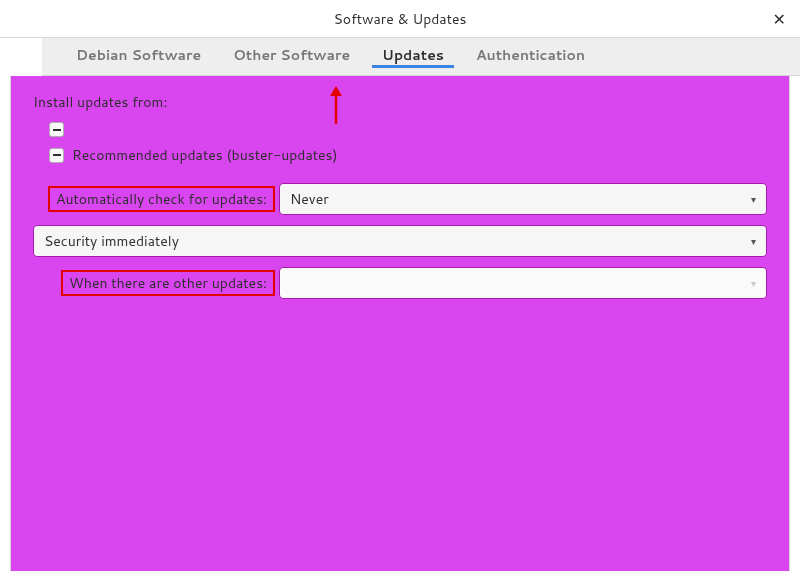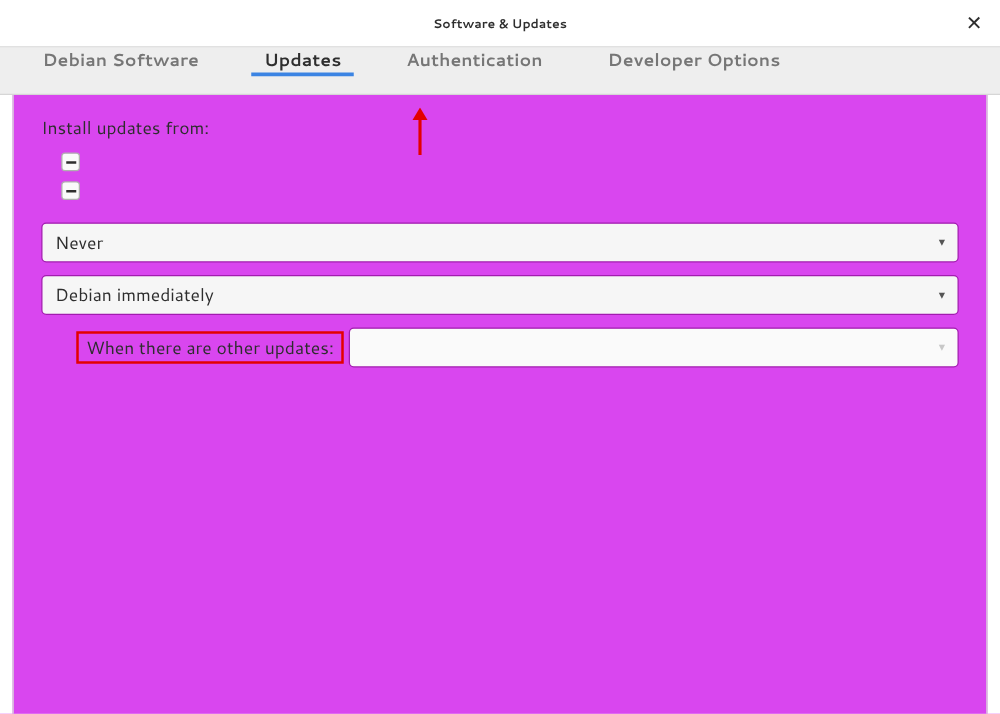--- a/index.html
+++ b/index.html
@@ -19,43 +19,44 @@
     .titlebar {
       height: 38px;
       background: #ffffff;
       border-bottom: 1px solid #d8d8d8;
       display: flex;
       align-items: center;
       justify-content: center;
       position: relative;
     }
     .titlebar-title {
-      font-weight: 700;
-      font-size: 10px;
+      font-weight: 400;
+      font-size: 14px;
       color: #2e2e2e;
     }
     .titlebar-close {
       position: absolute;
       right: 10px;
       top: 50%;
       transform: translateY(-50%);
       font-size: 16px;
       color: #2e2e2e;
       cursor: pointer;
       padding: 4px;
       line-height: 1;
     }
     .tabbar {
       height: 38px;
       background: #eeeeee;
       border-bottom: 1px solid #d6d6d6;
       display: flex;
-      align-items: flex-start;
+      align-items: center;
       padding: 0 24px;
-      gap: 32px;
+      gap: 12px;
+      margin-left: 42px;
     }
     .tab {
       display: flex;
       align-items: center;
       justify-content: center;
       padding: 0 10px;
       color: #767676;
       font-weight: 600;
       cursor: pointer;
       border-bottom: 3px solid transparent;
@@ -192,56 +193,60 @@
 
 <div class="titlebar">
   <span class="titlebar-title">Software &amp; Updates</span>
   <span class="titlebar-close">✕</span>
 </div>
 
 <div class="tabbar">
   <div class="tab">
       <span>Debian Software</span>
     </div>
+  <div class="tab">
+      <span>Other Software</span>
+    </div>
   <div class="tab active">
       <span>Updates</span>
     </div>
   <div class="tab">
       <span>Authentication</span>
-    </div>
-  <div class="tab">
-      <span>Developer Options</span>
     </div>
 </div>
 
 <div class="content">
   <div class="section-label">Install updates from:</div>
 
   <div class="check-row">
     <div class="checkbox">
         <div class="dash"></div>
       </div>
   </div>
   <div class="check-row">
     <div class="checkbox">
         <div class="dash"></div>
       </div>
+    <span class="check-label">Recommended updates (buster-updates)</span>
   </div>
 
   <div class="form-area">
     <div class="form-row">
+      <div class="form-label">
+        <span class="hl">Automatically check for updates:</span>
+      </div>
       <div class="combo">
         <span class="combo-value">Never</span>
         <span class="chevron">▾</span>
       </div>
     </div>
 
     <div class="form-row">
       <div class="combo">
-        <span class="combo-value">Debian immediately</span>
+        <span class="combo-value">Security immediately</span>
         <span class="chevron">▾</span>
       </div>
     </div>
 
     <div class="form-row">
       <div class="form-label">
         <span class="hl">When there are other updates:</span>
       </div>
       <div class="combo disabled">
         <span class="combo-value"></span>

